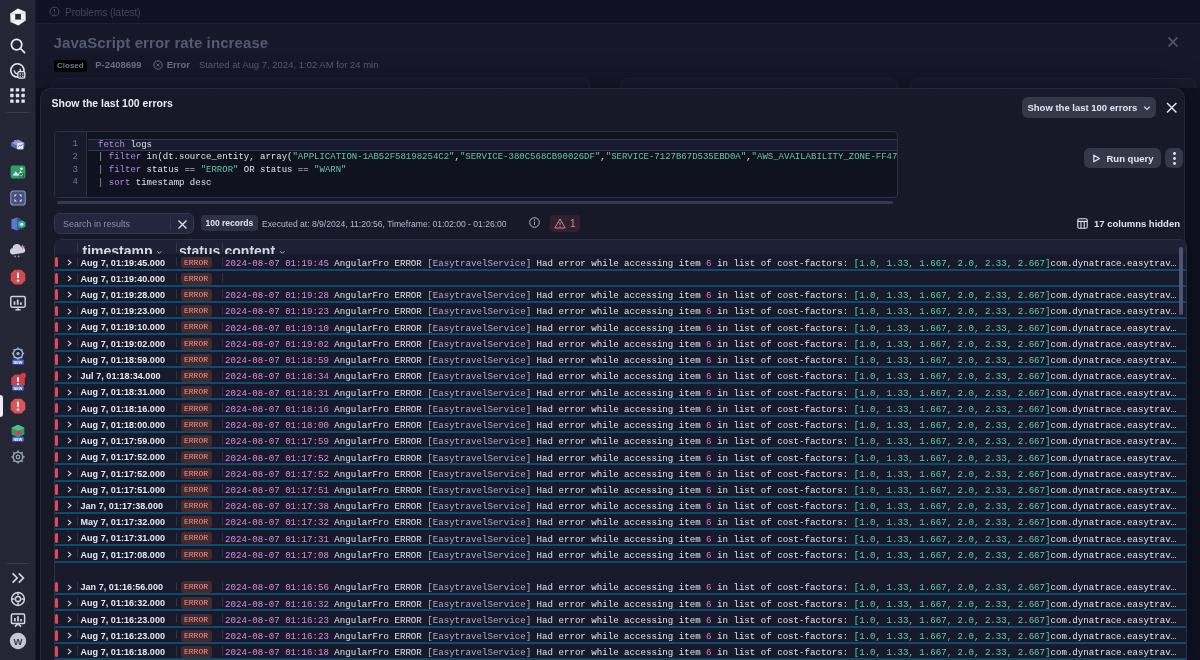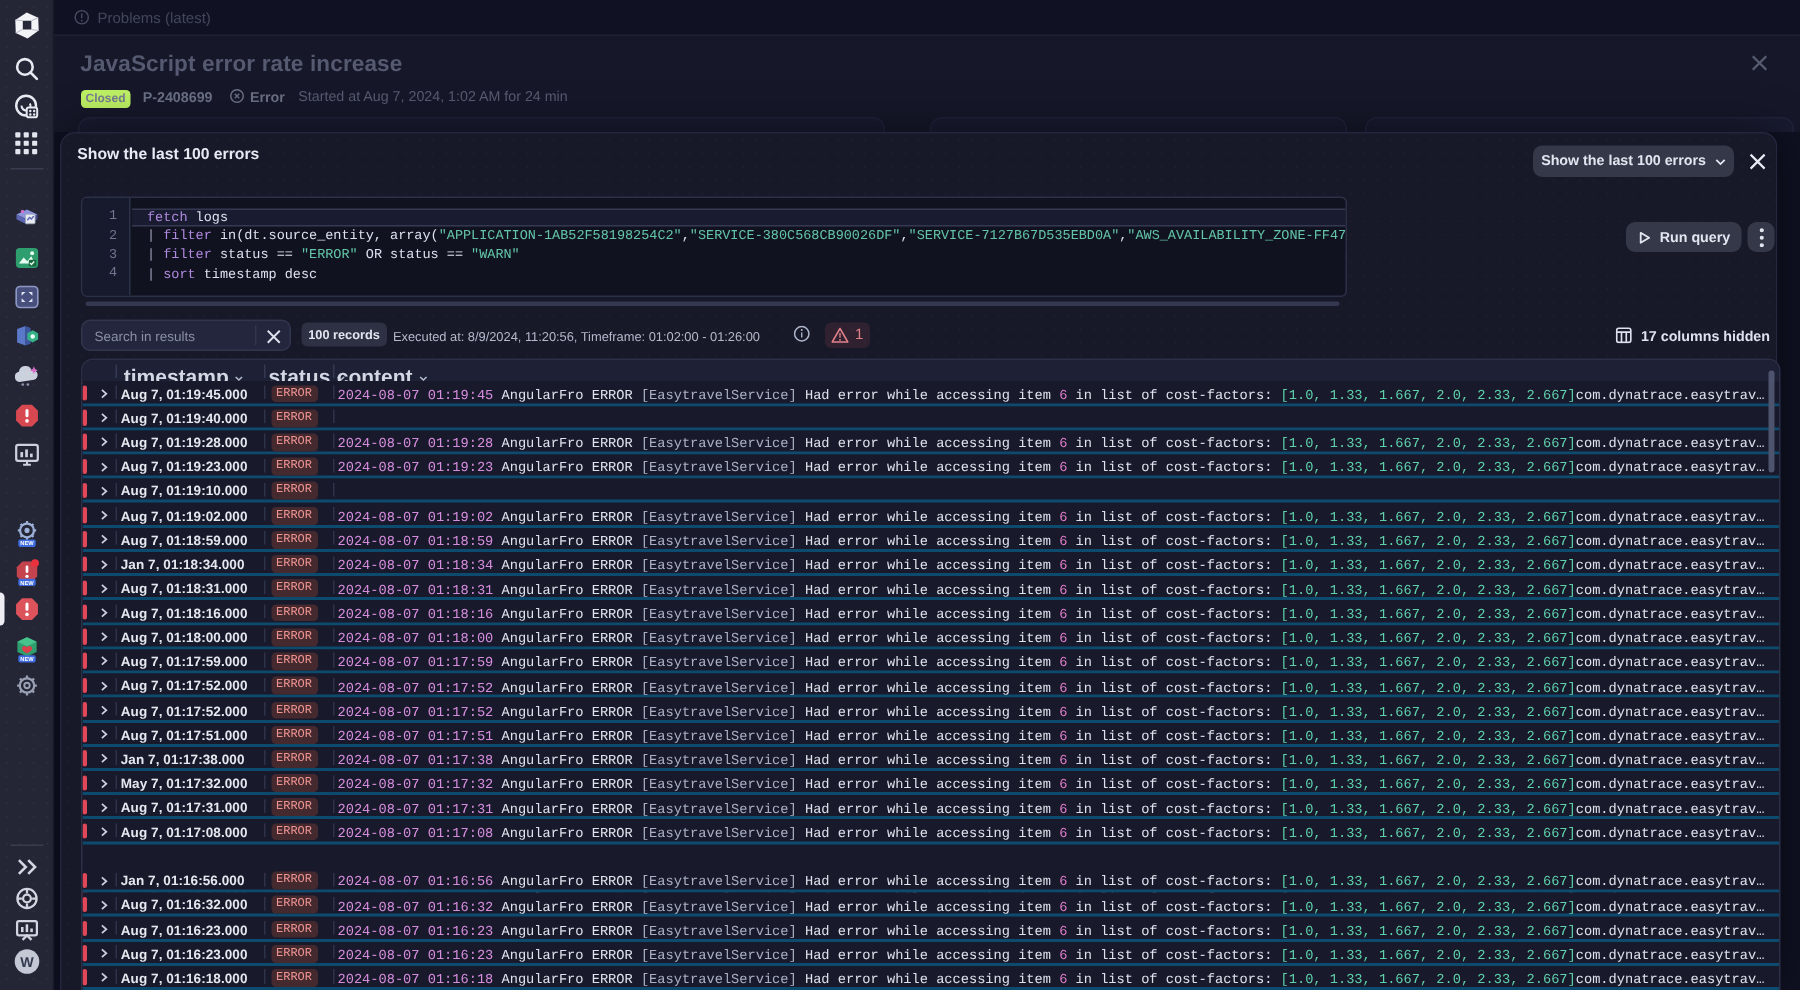--- a/index.html
+++ b/index.html
@@ -18,21 +18,21 @@
 
 
 #hdr { position:absolute; left:36px; top:0; width:1164px; height:88px; background:#16182a; }
 #tabbar { position:absolute; left:0; top:0; width:1164px; height:24px; background:#101223;
   border-bottom:1px solid #1e2134; }
 .tabico { position:absolute; left:13px; top:6px; width:11px; height:11px; }
 #tabtxt { position:absolute; left:29px; top:7px; font-size:10px; color:#42465a; }
 #title { position:absolute; left:17.5px; top:34px; font-size:15px; font-weight:bold; color:#565a71;
   letter-spacing:0.1px; }
 #badges { position:absolute; left:17.5px; top:59px; height:12px; font-size:9.5px; color:#60647a; }
-.bchip { display:inline-block; background:#bef264; color:#787d92; font-weight:bold;
+.bchip { display:inline-block; background:#000000; color:#787d92; font-weight:bold;
   border-radius:3px; padding:1px 3.5px 2px; margin-right:8px; font-size:8px; }
 #hdrx { position:absolute; right:20px; top:35px; width:14px; height:14px; }
 .cardtop { position:absolute; top:78px; height:10px; background:#191b31;
   border:1px solid #20233c; border-bottom:none; border-radius:8px 8px 0 0; }
 
 
 #panel { position:absolute; left:40px; top:88px; width:1145px; height:572px; background:#171929;
   border-radius:10px 10px 0 0; border:1px solid #23263c; border-bottom:none;
   box-shadow:0 -2px 30px rgba(0,0,0,0.45); z-index:10;
   background-image:radial-gradient(rgba(255,255,255,0.022) 0.8px, transparent 0.9px);
@@ -250,20 +250,21 @@
 <div class="row" style="top:229.3px">
 <span class="pill"></span>
 <svg class="rchev" viewBox="0 0 8 8">
               <path d="M2.2 1 L5.6 4 L2.2 7" fill="none" stroke="#cdd1dd" stroke-width="1.3"></path>
             </svg>
 <span class="rts">Aug 7, 01:19:10.000</span>
 <span class="sep s1"></span>
             <span class="sep s2"></span>
             <span class="sep s3"></span>
 <span class="echip">ERROR</span>
+<span class="rct"><span class="cd">2024-08-07 01:19:10</span> AngularFro ERROR <span class="csvc">[EasytravelService]</span> Had error while accessing item <span class="c6">6</span> in list of cost-factors: <span class="ctl">[1.0, 1.33, 1.667, 2.0, 2.33, 2.667]</span>com.dynatrace.easytrav…</span>
 </div>
 <div class="row" style="top:245.6px">
 <span class="pill"></span>
 <svg class="rchev" viewBox="0 0 8 8">
               <path d="M2.2 1 L5.6 4 L2.2 7" fill="none" stroke="#cdd1dd" stroke-width="1.3"></path>
             </svg>
 <span class="rts">Aug 7, 01:19:02.000</span>
 <span class="sep s1"></span>
             <span class="sep s2"></span>
             <span class="sep s3"></span>
@@ -280,21 +281,21 @@
             <span class="sep s2"></span>
             <span class="sep s3"></span>
 <span class="echip">ERROR</span>
 <span class="rct"><span class="cd">2024-08-07 01:18:59</span> AngularFro ERROR <span class="csvc">[EasytravelService]</span> Had error while accessing item <span class="c6">6</span> in list of cost-factors: <span class="ctl">[1.0, 1.33, 1.667, 2.0, 2.33, 2.667]</span>com.dynatrace.easytrav…</span>
 </div>
 <div class="row" style="top:278.0px">
 <span class="pill"></span>
 <svg class="rchev" viewBox="0 0 8 8">
               <path d="M2.2 1 L5.6 4 L2.2 7" fill="none" stroke="#cdd1dd" stroke-width="1.3"></path>
             </svg>
-<span class="rts">Jan 7, 01:18:34.000</span>
+<span class="rts">Jul 7, 01:18:34.000</span>
 <span class="sep s1"></span>
             <span class="sep s2"></span>
             <span class="sep s3"></span>
 <span class="echip">ERROR</span>
 <span class="rct"><span class="cd">2024-08-07 01:18:34</span> AngularFro ERROR <span class="csvc">[EasytravelService]</span> Had error while accessing item <span class="c6">6</span> in list of cost-factors: <span class="ctl">[1.0, 1.33, 1.667, 2.0, 2.33, 2.667]</span>com.dynatrace.easytrav…</span>
 </div>
 <div class="row" style="top:294.2px">
 <span class="pill"></span>
 <svg class="rchev" viewBox="0 0 8 8">
               <path d="M2.2 1 L5.6 4 L2.2 7" fill="none" stroke="#cdd1dd" stroke-width="1.3"></path>

